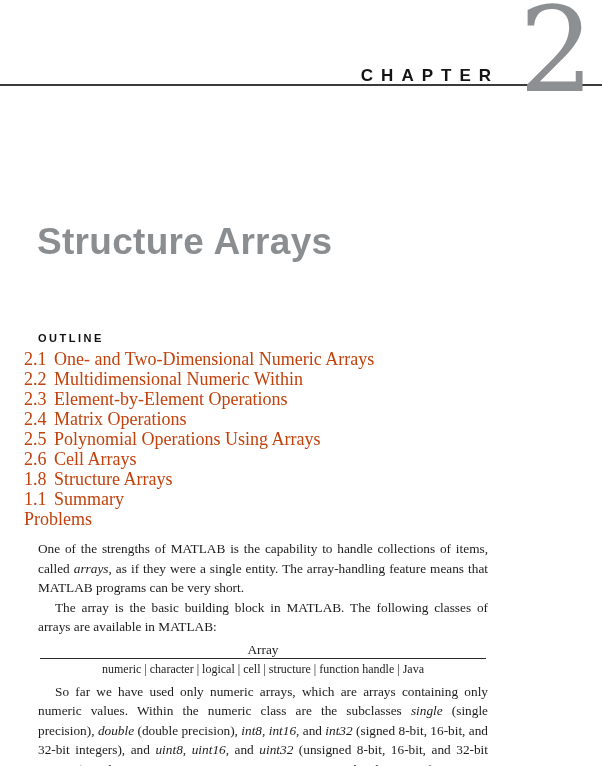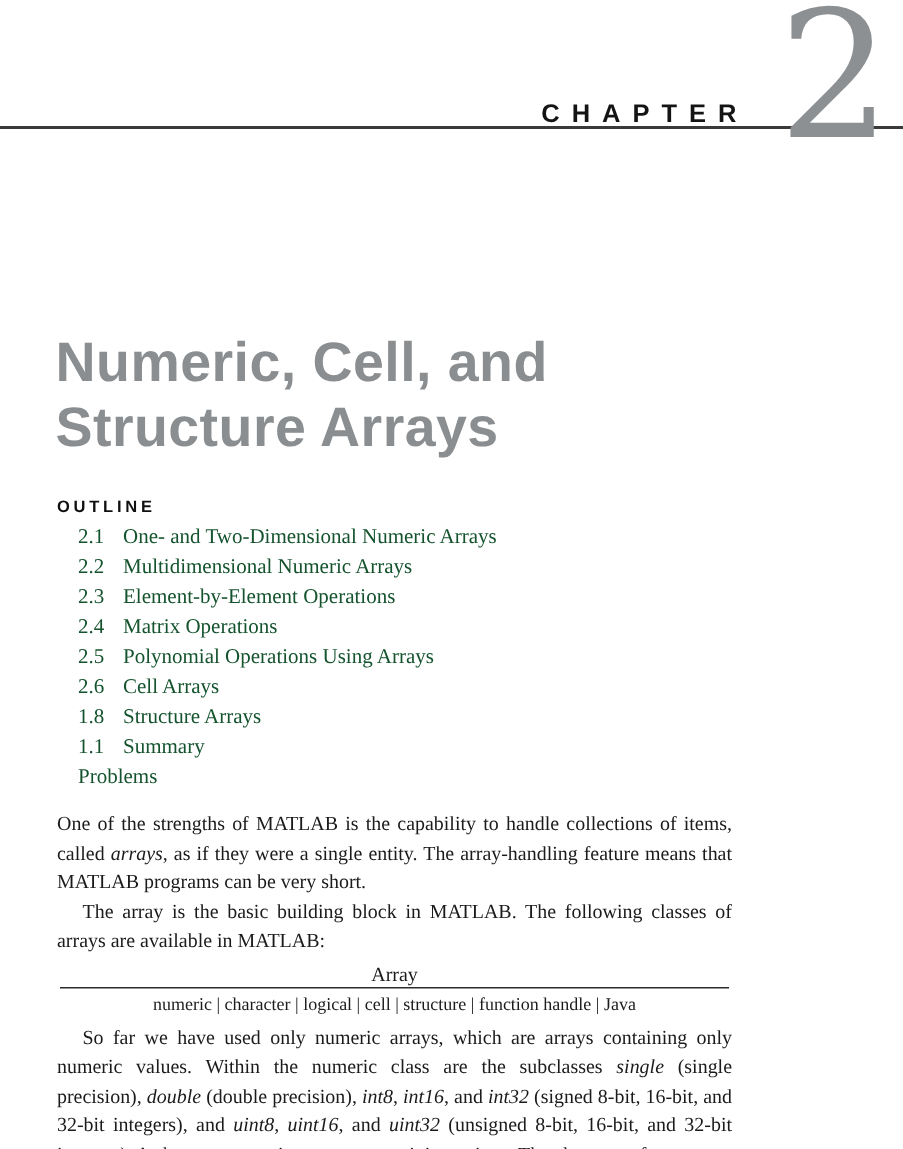--- a/index.html
+++ b/index.html
@@ -67,25 +67,25 @@
     top: 332px;
     font-family: "Liberation Sans", sans-serif;
     font-weight: bold;
     font-size: 11px;
     letter-spacing: 2.5px;
     color: #101010;
     text-align: center;
   }
   .outline-list {
     position: absolute;
-    left: 52px;
+    left: 24px;
     top: 349px;
-    font-size: 14px;
+    font-size: 18px;
     line-height: 20px;
-    color: #14532d;
+    color: #c2410c;
   }
   .outline-item {
     display: flex;
     height: 20px;
   }
   .outline-num {
     width: 30px;
     flex: 0 0 30px;
   }
 
@@ -143,33 +143,32 @@
 </head>
 <body>
 
 <div class="page">
 
   <div class="chapter-rule"></div>
   <div class="chapter-word">CHAPTER</div>
   <div class="chapter-number">2</div>
 
   <div class="chapter-title">
-    <div>Numeric, Cell, and</div>
     <div>Structure Arrays</div>
   </div>
 
   <div class="outline-label">OUTLINE</div>
   <div class="outline-list">
     <div class="outline-item">
       <span class="outline-num">2.1</span>
       <span>One- and Two-Dimensional Numeric Arrays</span>
     </div>
     <div class="outline-item">
       <span class="outline-num">2.2</span>
-      <span>Multidimensional Numeric Arrays</span>
+      <span>Multidimensional Numeric Within</span>
     </div>
     <div class="outline-item">
       <span class="outline-num">2.3</span>
       <span>Element-by-Element Operations</span>
     </div>
     <div class="outline-item">
       <span class="outline-num">2.4</span>
       <span>Matrix Operations</span>
     </div>
     <div class="outline-item">

